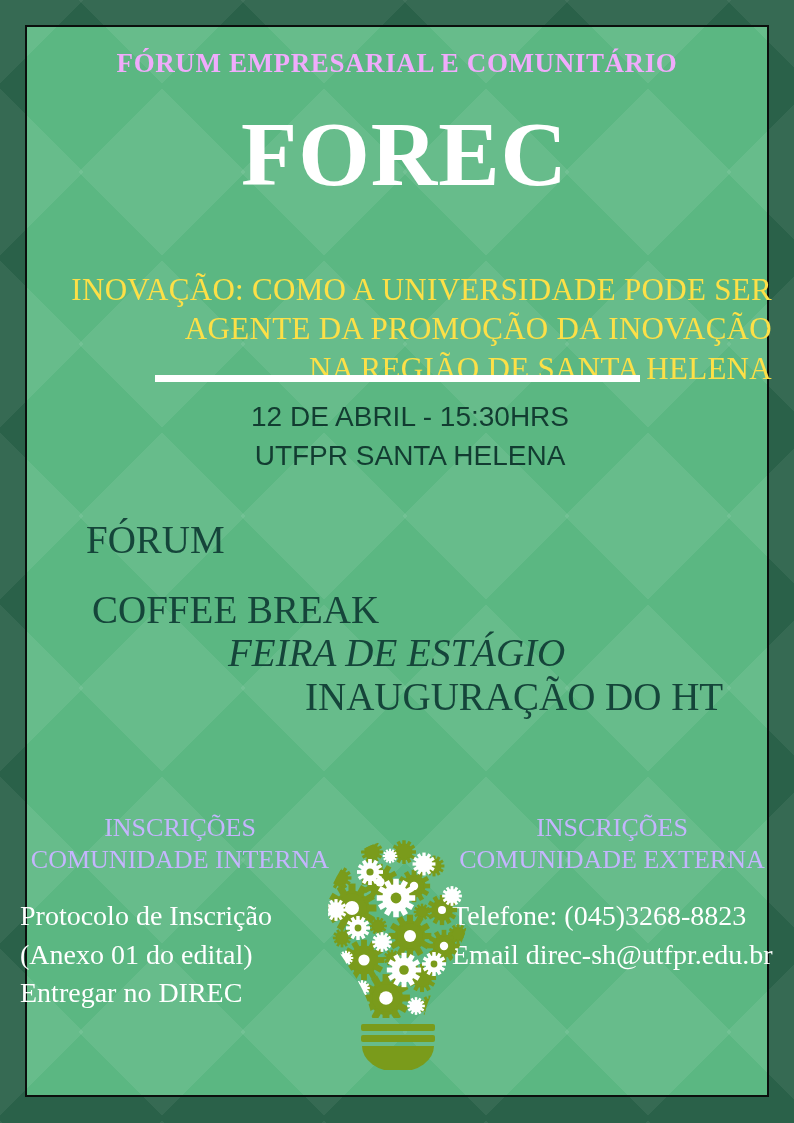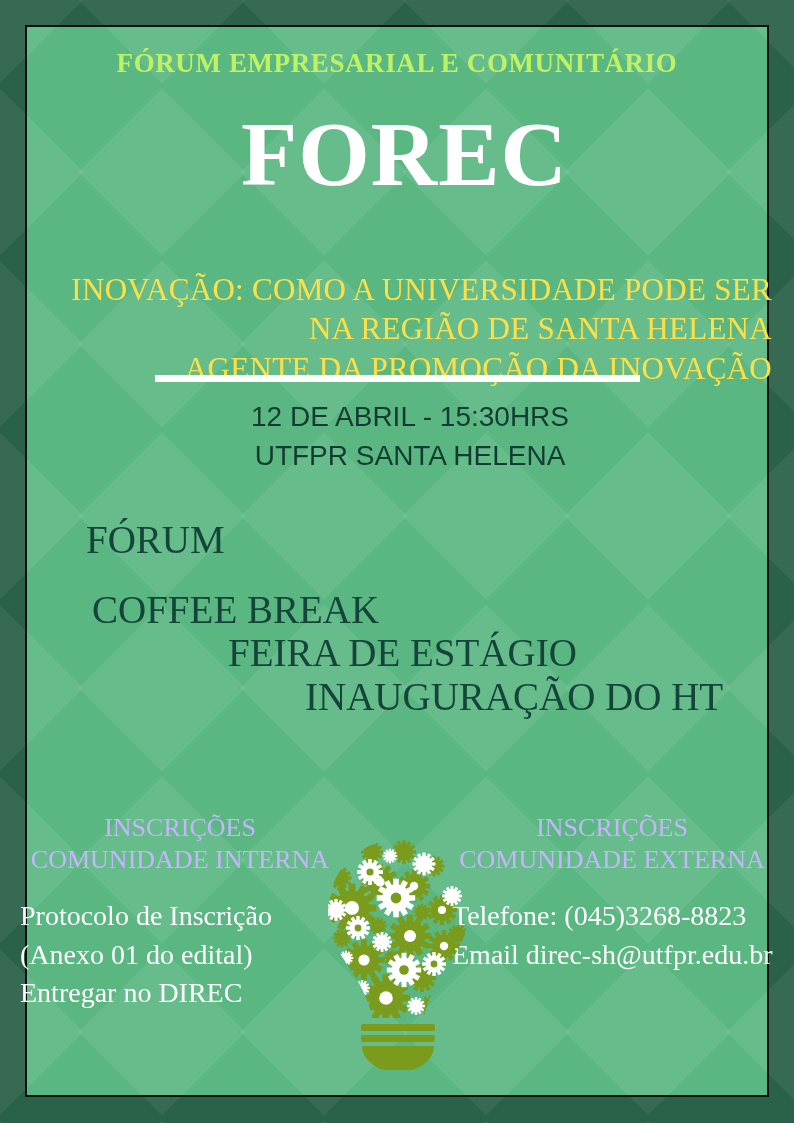--- a/index.html
+++ b/index.html
@@ -83,21 +83,21 @@
   .kicker {
     position: absolute;
     top: 48px;
     left: 0;
     right: 0;
     text-align: center;
     font-family: "Liberation Serif", serif;
     font-weight: bold;
     font-size: 27px;
     letter-spacing: 0.6px;
-    color: #bef264;
+    color: #f0abfc;
     white-space: nowrap;
   }
 
   .headline {
     position: absolute;
     top: 108px;
     left: 15px;
     right: 0;
     text-align: center;
     font-family: "Liberation Serif", serif;
@@ -154,21 +154,21 @@
   }
   .program-item {
     font-family: "Liberation Serif", serif;
     font-size: 39px;
     line-height: 1.12;
     color: #15453a;
     white-space: nowrap;
   }
   .program-item.i0 { padding-left: 57px; margin-left: 29px; }
   .program-item.i1 { padding-left: 92px; margin-top: 26px; }
-  .program-item.i2 { padding-left: 228px; }
+  .program-item.i2 { padding-left: 228px; font-style: italic; }
   .program-item.i3 { padding-left: 305px; }
 
   
   .reg {
     position: absolute;
     top: 812px;
     width: 320px;
   }
   .reg.left  { left: 20px; }
   .reg.right { left: 452px; }
@@ -210,22 +210,22 @@
   <div class="inner"></div>
 
   <div class="content">
 
     <div class="kicker">FÓRUM EMPRESARIAL E COMUNITÁRIO</div>
 
     <div class="headline">FOREC</div>
 
     <div class="subtitle">
       <span class="sline">INOVAÇÃO: COMO A UNIVERSIDADE PODE SER</span>
+      <span class="sline">AGENTE DA PROMOÇÃO DA INOVAÇÃO</span>
       <span class="sline">NA REGIÃO DE SANTA HELENA</span>
-      <span class="sline">AGENTE DA PROMOÇÃO DA INOVAÇÃO</span>
     </div>
 
     <div class="divider"></div>
 
     <div class="when">
       <span class="wline">12 DE ABRIL - 15:30HRS</span>
       <span class="wline">UTFPR SANTA HELENA</span>
     </div>
 
     <div class="program">

